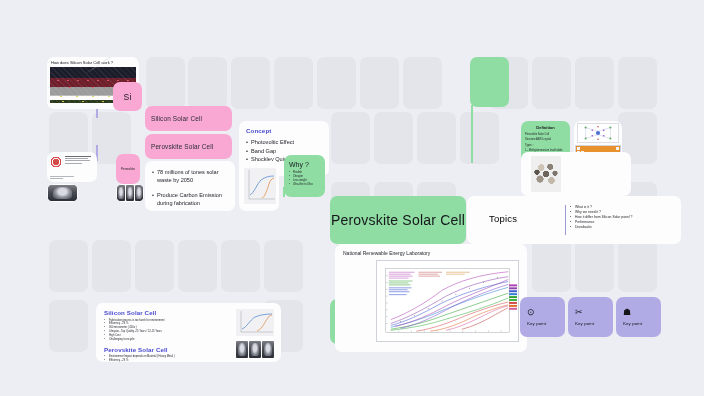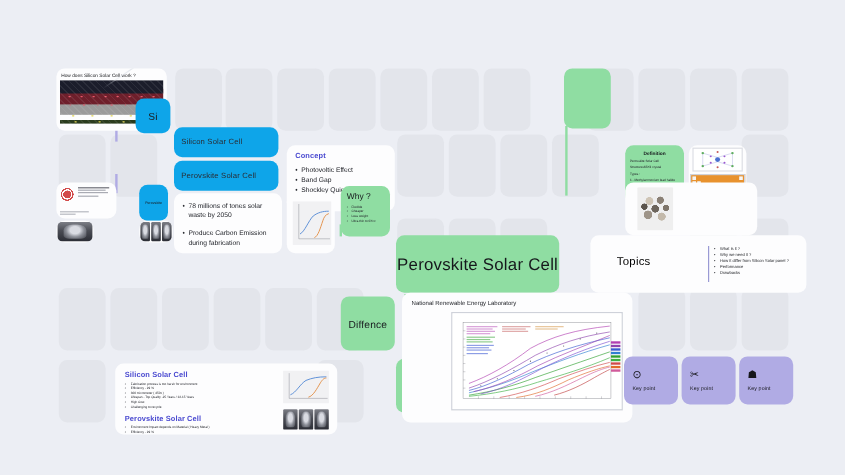--- a/index.html
+++ b/index.html
@@ -26,21 +26,21 @@
   .card {
     position: absolute;
     background: #fdfdfe;
     border-radius: 7px;
     overflow: hidden;
   }
 
   
   .purple {
     position: absolute;
-    background: #0ea5e9;
+    background: #f9a8d4;
     border-radius: 7px;
     color: #1b1b1f;
     display: flex;
     align-items: center;
   }
   .purple.center { justify-content: center; }
 
   
   .green {
     position: absolute;
@@ -312,35 +312,32 @@
       <li>Less weight</li>
       <li>Ultra-thin to 0Xxx</li>
     </ul>
   </div>
 
   <div class="green center" style="left:330px;top:196px;width:136px;height:48px;">
     <span class="t-big">Perovskite Solar Cell</span>
   </div>
 
 
-  <div class="card" style="left:467px;top:196px;width:180px;height:48px;margin-left:25px;">
+  <div class="card" style="left:467px;top:196px;width:214px;height:48px;">
     <span class="t-head" style="position:absolute;left:22px;top:17px;">Topics</span>
     <div class="bar-accent" style="left:98px;top:9px;height:30px;"></div>
     <ul class="t-tiny" style="position:absolute;left:103px;top:9px;right:4px;">
       <li>What is it ?</li>
       <li>Why we need it ?</li>
       <li>How it differ from Silicon Solar panel ?</li>
       <li>Performance</li>
       <li>Drawbacks</li>
     </ul>
   </div>
 
-  <div class="green center" style="left:284px;top:247px;width:45px;height:45px;">
-    <span class="t-mid">Diffence</span>
-  </div>
 
   <div class="green center" style="left:330px;top:299px;width:45px;height:45px;">
     <span class="t-mid">Analysis</span>
   </div>
 
   <div class="green" style="left:521px;top:121px;width:49px;height:48px;flex-direction:column;align-items:flex-start;padding:4px 4px;">
     <div style="font-size:4px;font-weight:700;align-self:center;margin-bottom:3px;">Definition</div>
     <div class="t-micro" style="width:100%;">
       <div style="margin-bottom:1.5px;">Perovskite Solar Cell</div>
       <div style="margin-bottom:1.5px;">Structure ABX3 crystal</div>

